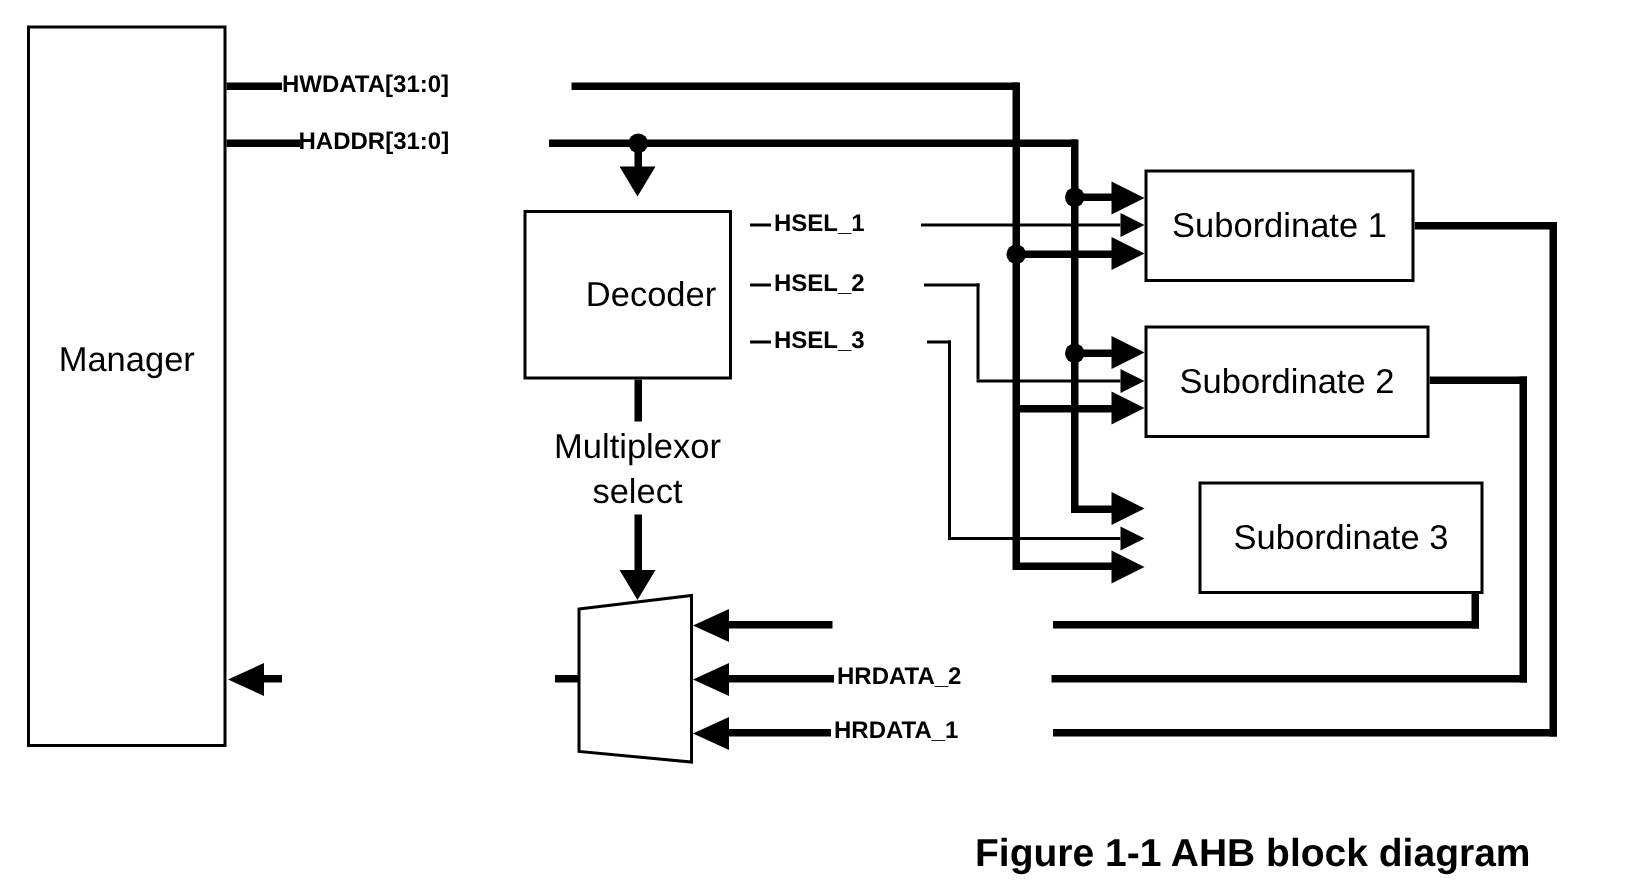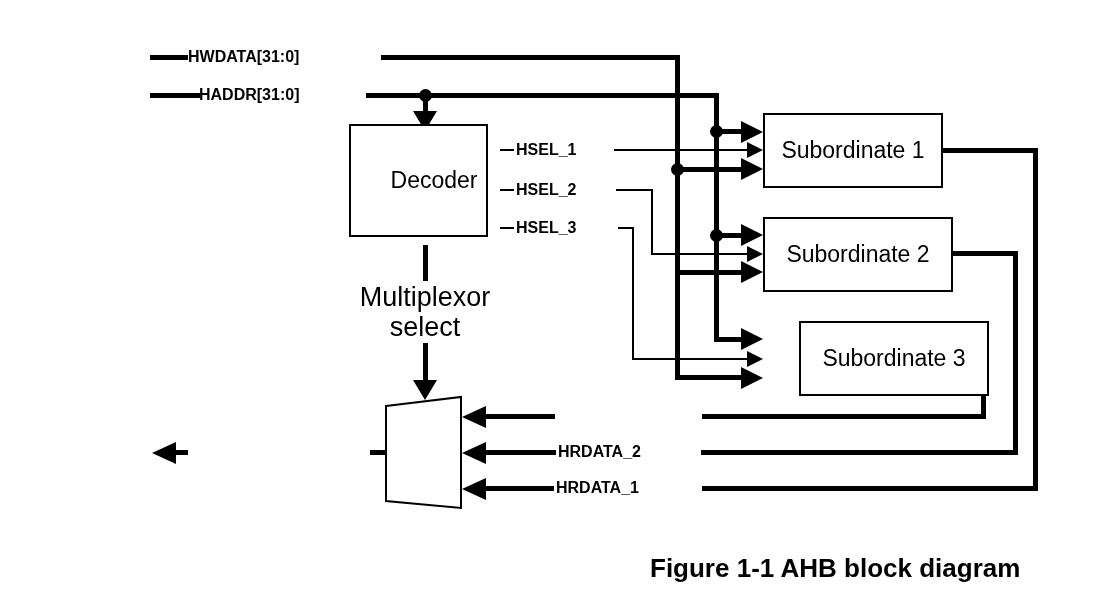--- a/index.html
+++ b/index.html
@@ -14,21 +14,21 @@
     font-size:23px; color:#000;
   }
   .ln { position:absolute; background:var(--line); }
   .ar { position:absolute; width:0; height:0; }
   .ar.r  { border-top:11px solid transparent; border-bottom:11px solid transparent; border-left:22px solid var(--line); }
   .ar.rs { border-top:8px solid transparent;  border-bottom:8px solid transparent;  border-left:16px solid var(--line); }
   .ar.l  { border-top:11px solid transparent; border-bottom:11px solid transparent; border-right:24px solid var(--line); }
   .ar.d  { border-left:12px solid transparent; border-right:12px solid transparent; border-top:20px solid var(--line); }
   .dot { position:absolute; width:13px; height:13px; border-radius:50%; background:var(--line); }
   .siglabel { position:absolute; font-size:16px; font-weight:bold; line-height:26px; white-space:nowrap; }
-  .muxlabel { position:absolute; font-size:27px; line-height:30px; text-align:center; white-space:pre-line; }
+  .muxlabel { position:absolute; font-size:23px; line-height:30px; text-align:center; white-space:pre-line; }
   .caption { position:absolute; font-size:26px; font-weight:bold; white-space:nowrap; }
 </style>
 </head>
 <body>
 
 <div class="canvas">
 
   <div class="ln" style="left:150px;top:54.5px;width:38px;height:5px;"></div>
   <div class="ln" style="left:381px;top:54.5px;width:298px;height:5px;"></div>
   <div class="ln" style="left:674.5px;top:54.5px;width:5px;height:325.5px;"></div>
@@ -95,21 +95,24 @@
   <div class="ln" style="left:953px;top:356px;width:33px;height:5px;"></div>
   <div class="ln" style="left:981px;top:356px;width:5px;height:63px;"></div>
   <div class="ln" style="left:702px;top:414px;width:284px;height:5px;"></div>
   <div class="ln" style="left:486px;top:414px;width:69px;height:5px;"></div>
   <div class="ar l" style="left:462px;top:405.5px;"></div>
 
   <div class="ln" style="left:370px;top:450px;width:16px;height:5px;"></div>
   <div class="ln" style="left:174px;top:450px;width:14px;height:5px;"></div>
   <div class="ar l" style="left:152px;top:441.5px;"></div>
 
-  <div class="box" style="left:349px;top:124px;width:139px;height:113px;padding-left:31px;">
+  <div class="box" style="left:18px;top:17px;width:133px;height:481px;padding-bottom:37px;">
+    <span>Manager</span>
+  </div>
+  <div class="box" style="left:349px;top:140px;width:139px;height:113px;padding-left:31px;">
     <span>Decoder</span>
   </div>
   <div class="box" style="left:763px;top:113px;width:180px;height:75px;">
     <span>Subordinate 1</span>
   </div>
   <div class="box" style="left:763px;top:217px;width:190px;height:75px;">
     <span>Subordinate 2</span>
   </div>
   <div class="box" style="left:763px;top:321px;width:190px;height:75px;margin-left:36px;">
     <span>Subordinate 3</span>

